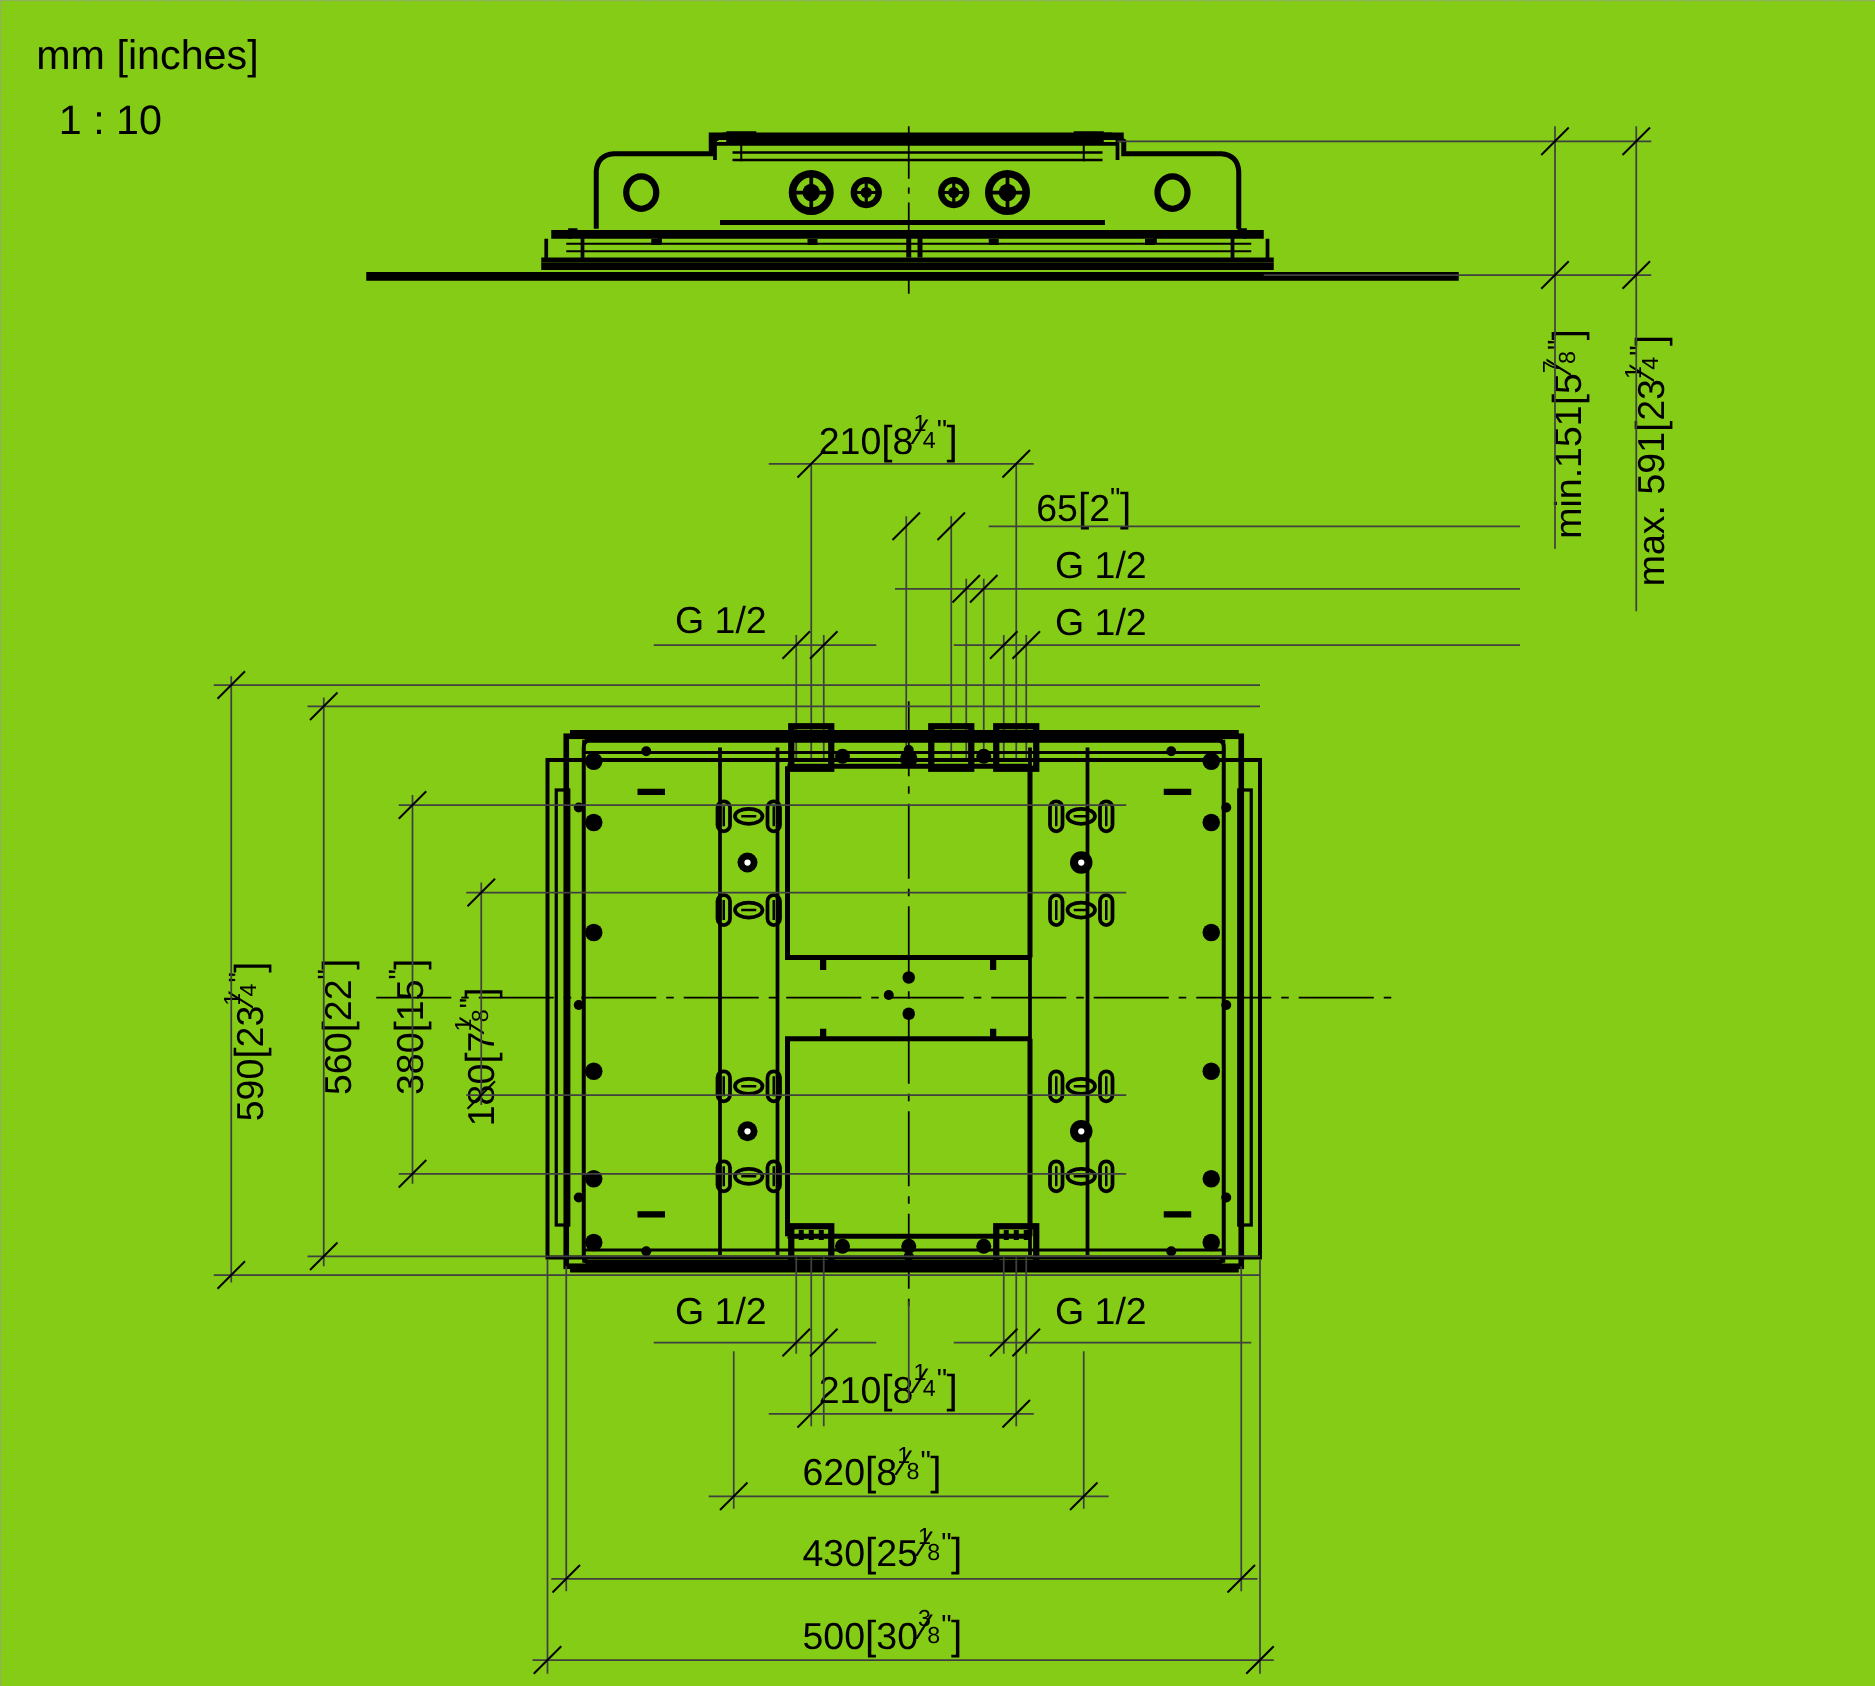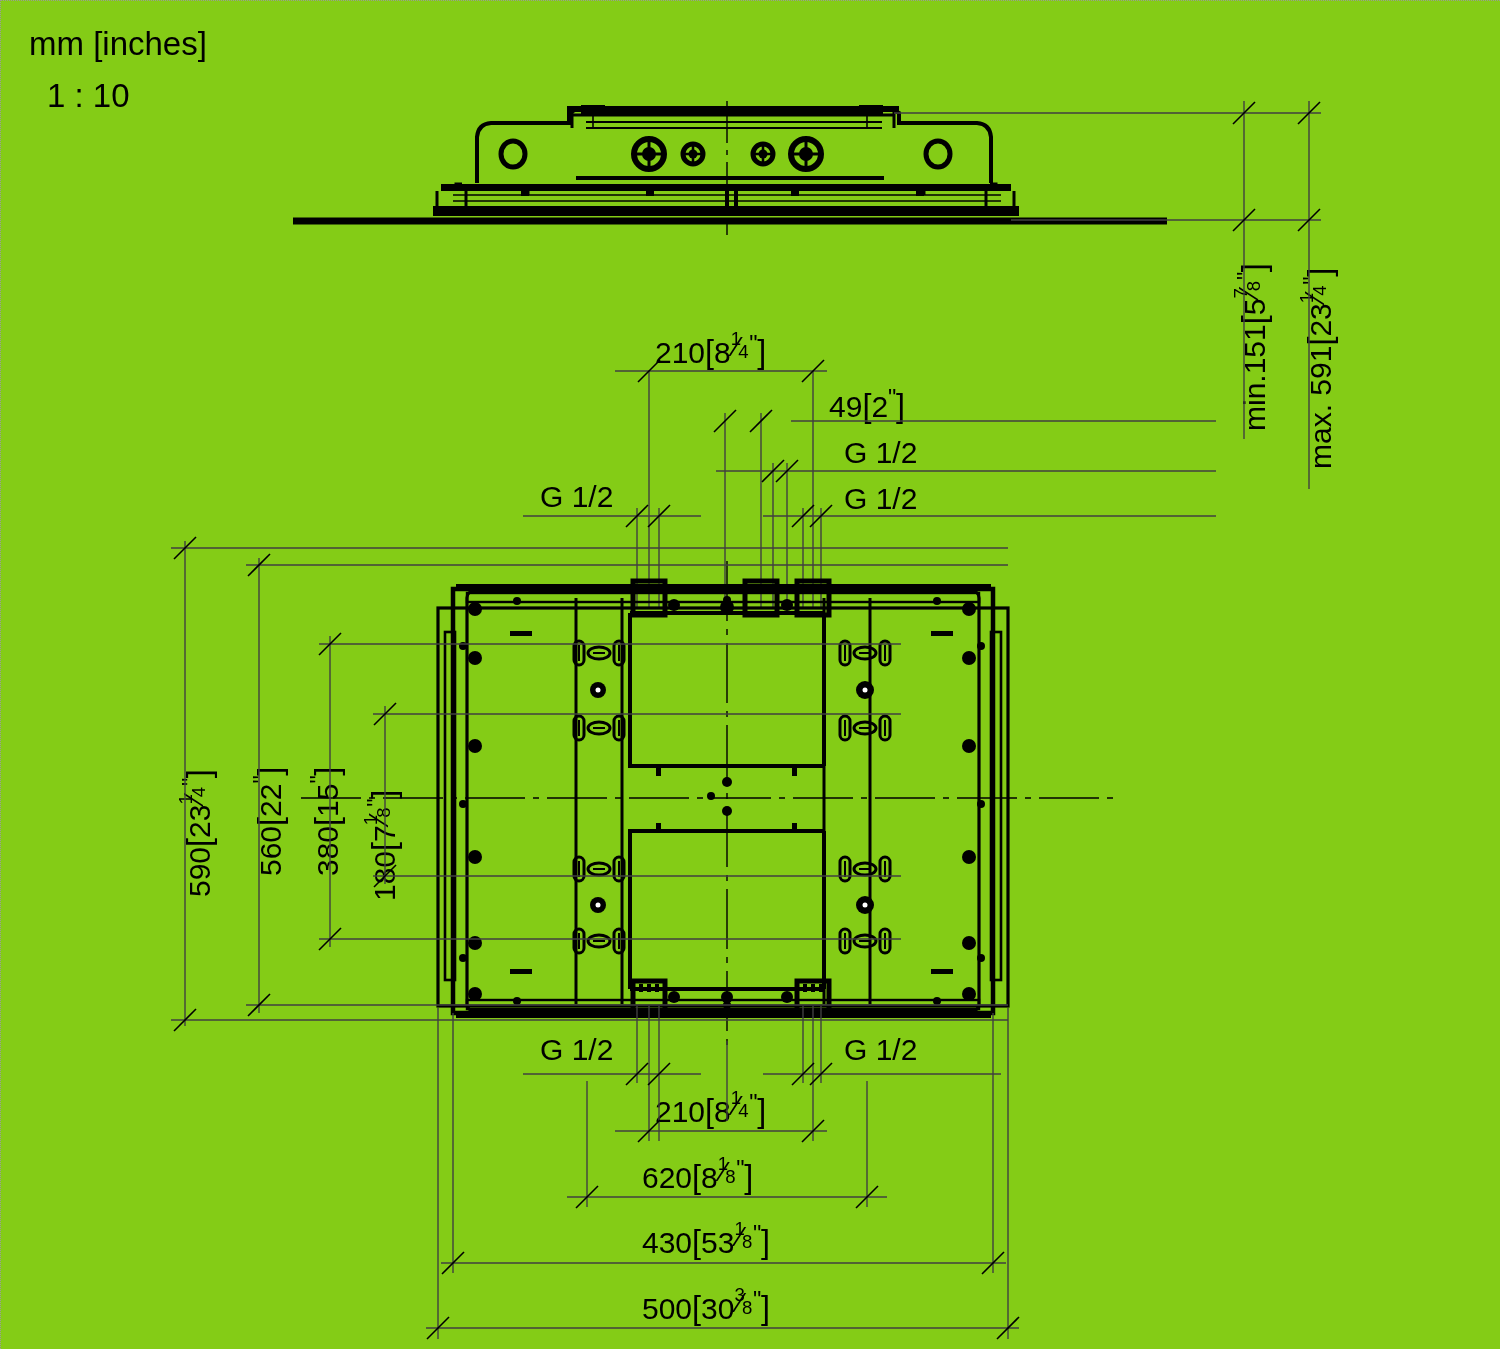--- a/index.html
+++ b/index.html
@@ -39,21 +39,21 @@
     <span>min.151</span><span class="brk">[</span><span>5</span><span class="frac"><i class="n">7</i><s>⁄</s><i class="d">8</i></span><span class="units">"</span><span class="brk">]</span>
   </div>
   <div class="txt rot" style="left:1300px;top:468px;">
     <span>max. 591</span><span class="brk">[</span><span>23</span><span class="frac"><i class="n">1</i><s>⁄</s><i class="d">4</i></span><span class="units">"</span><span class="brk">]</span>
   </div>
 
   <div class="txt" style="left:654px;top:332px;">
     <span>210</span><span class="brk">[</span><span>8</span><span class="frac"><i class="n">1</i><s>⁄</s><i class="d">4</i></span><span class="units">"</span><span class="brk">]</span>
   </div>
   <div class="txt" style="left:828px;top:386px;">
-    <span>49</span><span class="brk">[</span><span>2</span><span class="units">"</span><span class="brk">]</span>
+    <span>65</span><span class="brk">[</span><span>2</span><span class="units">"</span><span class="brk">]</span>
   </div>
   <div class="txt" style="left:843px;top:437px;">G 1/2</div>
   <div class="txt" style="left:843px;top:483px;">G 1/2</div>
   <div class="txt" style="left:539px;top:481px;">G 1/2</div>
 
   <div class="txt rot" style="left:179px;top:896px;">
     <span>590</span><span class="brk">[</span><span>23</span><span class="frac"><i class="n">1</i><s>⁄</s><i class="d">4</i></span><span class="units">"</span><span class="brk">]</span>
   </div>
   <div class="txt rot" style="left:250px;top:875px;">
     <span>560</span><span class="brk">[</span><span>22</span><span class="units">"</span><span class="brk">]</span>
@@ -68,21 +68,21 @@
   <div class="txt" style="left:539px;top:1034px;">G 1/2</div>
   <div class="txt" style="left:843px;top:1034px;">G 1/2</div>
 
   <div class="txt" style="left:654px;top:1091px;">
     <span>210</span><span class="brk">[</span><span>8</span><span class="frac"><i class="n">1</i><s>⁄</s><i class="d">4</i></span><span class="units">"</span><span class="brk">]</span>
   </div>
   <div class="txt" style="left:641px;top:1157px;">
     <span>620</span><span class="brk">[</span><span>8</span><span class="frac"><i class="n">1</i><s>⁄</s><i class="d">8</i></span><span class="units">"</span><span class="brk">]</span>
   </div>
   <div class="txt" style="left:641px;top:1222px;">
-    <span>430</span><span class="brk">[</span><span>53</span><span class="frac"><i class="n">1</i><s>⁄</s><i class="d">8</i></span><span class="units">"</span><span class="brk">]</span>
+    <span>430</span><span class="brk">[</span><span>25</span><span class="frac"><i class="n">1</i><s>⁄</s><i class="d">8</i></span><span class="units">"</span><span class="brk">]</span>
   </div>
   <div class="txt" style="left:641px;top:1288px;">
     <span>500</span><span class="brk">[</span><span>30</span><span class="frac"><i class="n">3</i><s>⁄</s><i class="d">8</i></span><span class="units">"</span><span class="brk">]</span>
   </div>
 
   <svg width="1500" height="1349" viewBox="0 0 1500 1349">
     <defs>
       <g id="tick">
           <line x1="-11" y1="11" x2="11" y2="-11" stroke="#000" stroke-width="1.6"></line>
         </g>

